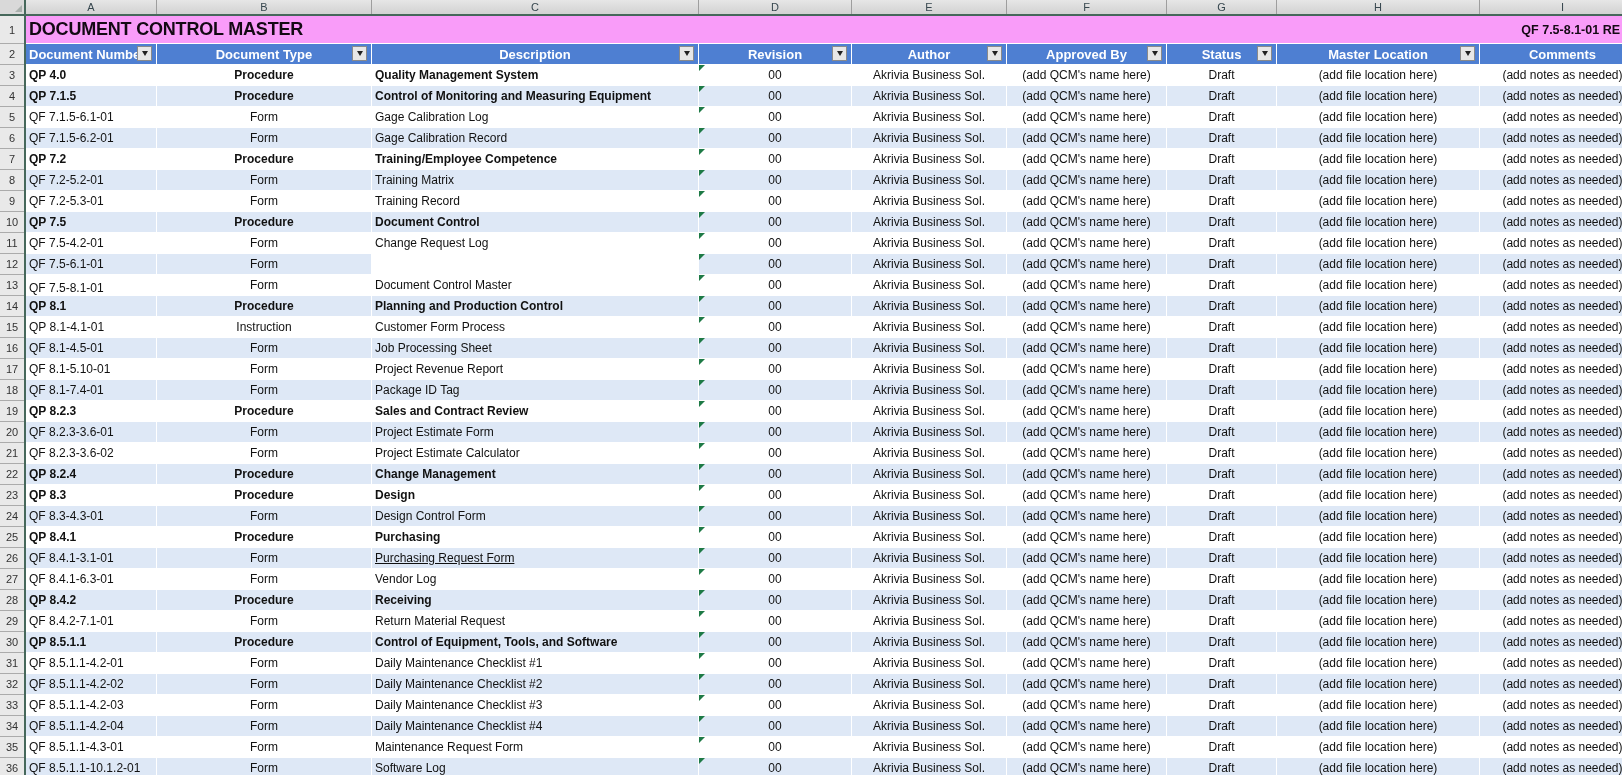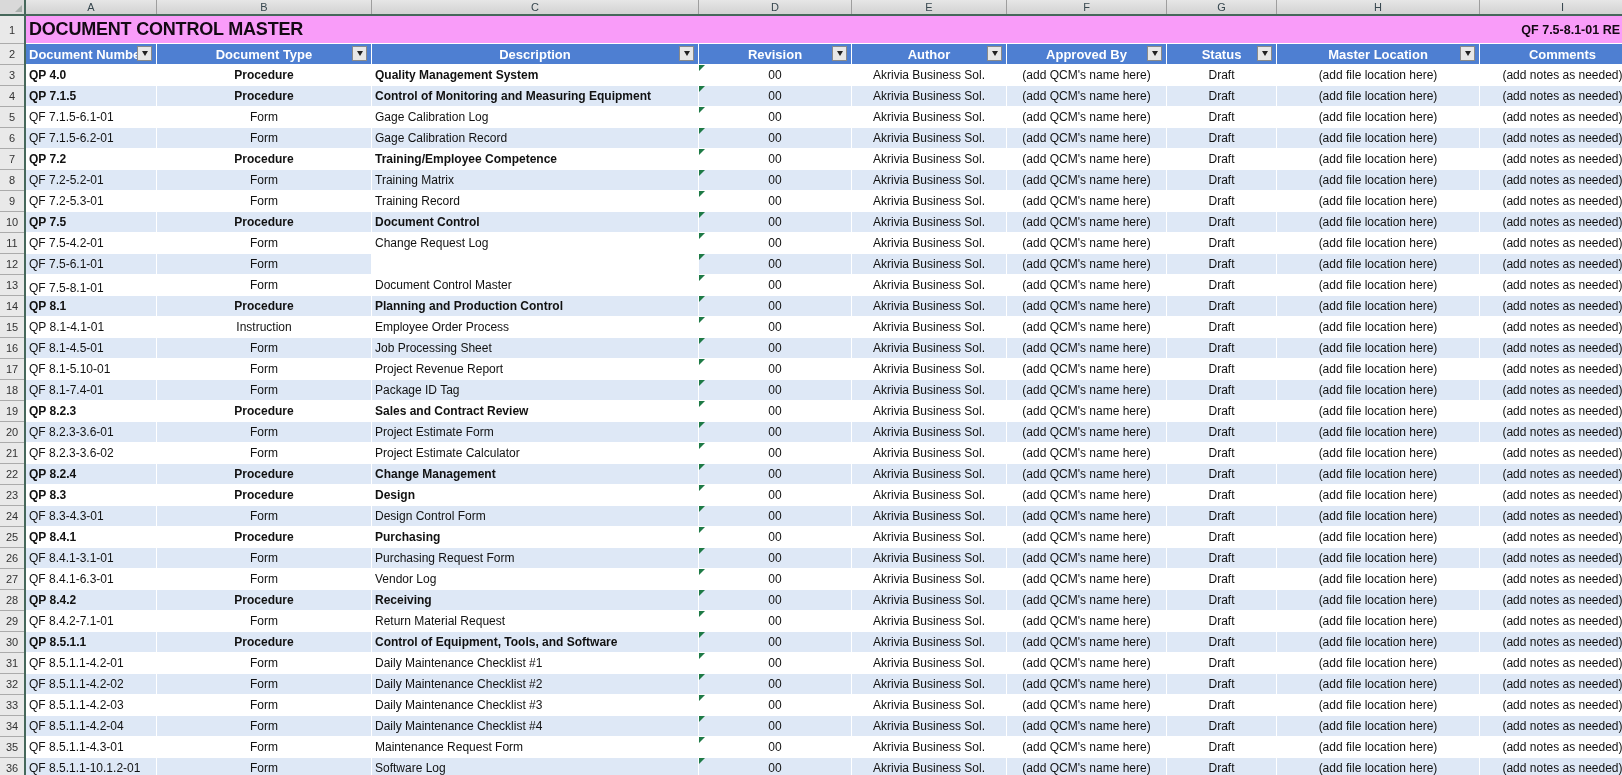--- a/index.html
+++ b/index.html
@@ -559,21 +559,21 @@
         </div>
       </div>
       <div class="dr">
         <div class="cell left" style="width: 131px;">
           <span>QP 8.1-4.1-01</span>
         </div>
         <div class="cell center" style="width: 215px;">
           <span>Instruction</span>
         </div>
         <div class="cell left" style="width: 327px;">
-          <span>Employee Order Process</span>
+          <span>Customer Form Process</span>
         </div>
         <div class="cell center" style="width: 153px;">
           <span class="err-tri"></span>
           <span>00</span>
         </div>
         <div class="cell center" style="width: 155px;">
           <span>Akrivia Business Sol.</span>
         </div>
         <div class="cell center" style="width: 160px;">
           <span>(add QCM's name here)</span>
@@ -888,21 +888,21 @@
           <span>(add notes as needed)</span>
         </div>
       </div>
       <div class="dr band">
         <div class="cell left" style="width: 131px;">
           <span>QF 8.4.1-3.1-01</span>
         </div>
         <div class="cell center" style="width: 215px;">
           <span>Form</span>
         </div>
-        <div class="cell left" style="width: 327px;">
+        <div class="cell left" style="width: 327px; text-decoration: underline;">
           <span>Purchasing Request Form</span>
         </div>
         <div class="cell center" style="width: 153px;">
           <span class="err-tri"></span>
           <span>00</span>
         </div>
         <div class="cell center" style="width: 155px;">
           <span>Akrivia Business Sol.</span>
         </div>
         <div class="cell center" style="width: 160px;">

